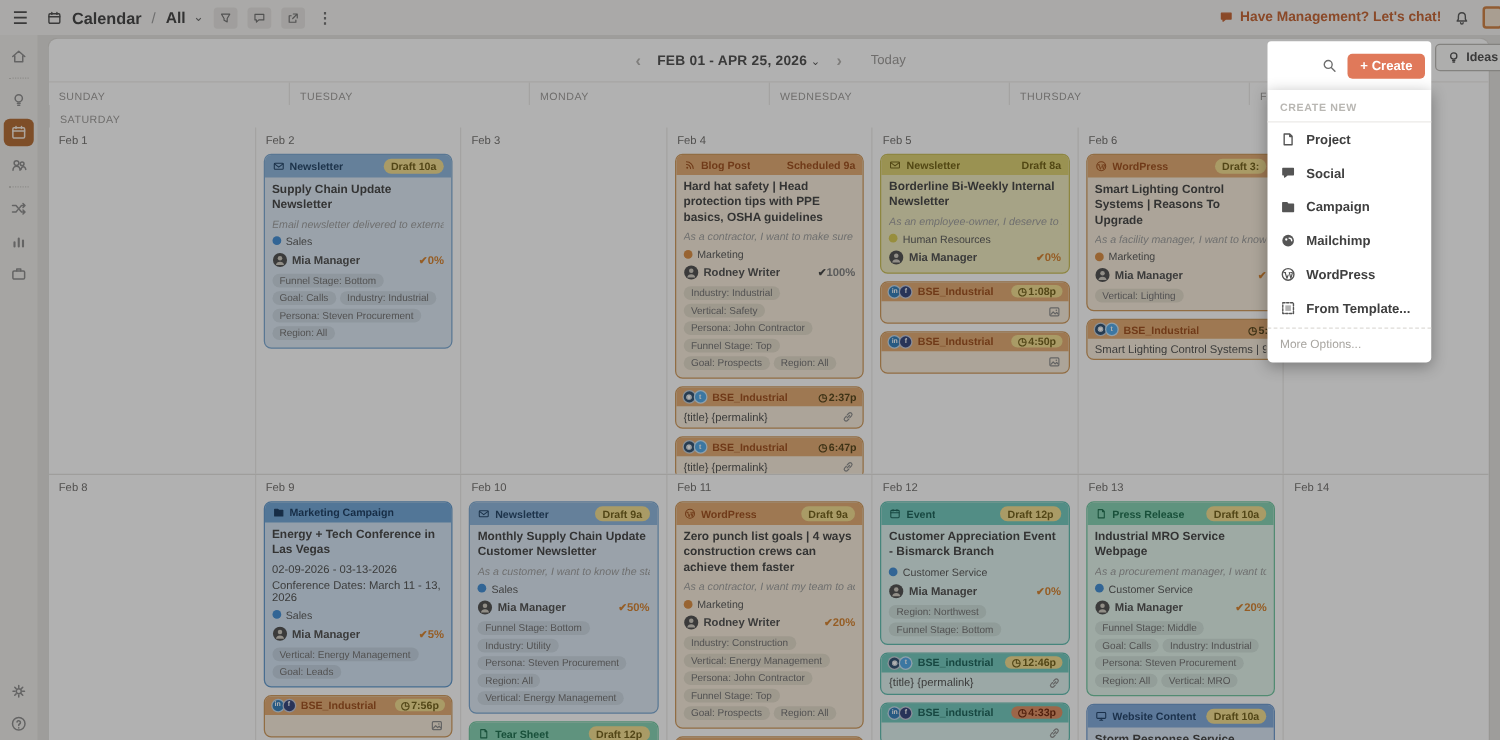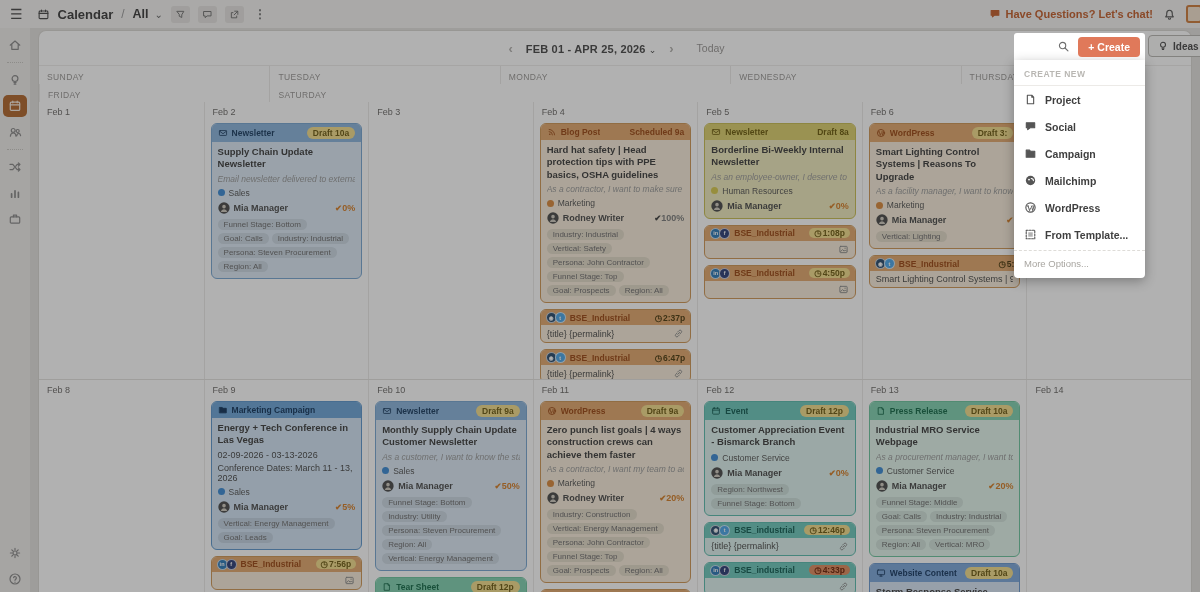--- a/index.html
+++ b/index.html
@@ -37,21 +37,21 @@
   .panel { position:absolute; left:38px; top:30px; width:1154px; height:562px; background:#ffffff;
            border:1px solid #d9d7d3; border-bottom:none; border-radius:8px 8px 0 0; overflow:hidden; }
   .cal-toolbar { position:relative; height:34px; }
   .date-nav { position:absolute; left:50%; top:50%; transform:translate(-50%,-50%);
               display:flex; align-items:center; gap:10px; }
   .nav-chev { color:#b3b1ae; font-size:13px; font-weight:bold; cursor:pointer; padding:0 3px; }
   .date-range { font-size:11px; font-weight:bold; color:#4a4a4a; letter-spacing:.2px; }
   .date-caret { font-size:9px; color:#4a4a4a; margin-left:3px; }
   .today-lbl { font-size:10.5px; color:#9a9896; margin-left:10px; cursor:pointer; }
 
-  .dow-row { display:grid; grid-template-columns:repeat(5,1fr); border-top:1px solid #efedeb; }
+  .dow-row { display:grid; grid-template-columns:repeat(6,1fr); border-top:1px solid #efedeb; }
   .dow-cell { font-size:8.5px; color:#9a9896; letter-spacing:.4px; padding:6px 8px 2px;
               border-left:1px solid #eceae8; }
   .dow-cell:first-child { border-left:none; }
   .week-row { display:grid; grid-template-columns:repeat(7,1fr); }
   .week-row.w0 { height:277px; }
   .week-row.w1 { height:251px; border-top:1px solid #e4e2df; }
   .day-cell { border-left:1px solid #eceae8; overflow:hidden; }
   .day-cell:first-child { border-left:none; }
   .day-num { display:block; font-size:9px; color:#6e6c6a; padding:5px 8px 2px; }
 
@@ -105,21 +105,21 @@
   .theme-webblue  { --hd:#7da8da; --body:#d8e5f4; --bd:#6c99cf; --ht:#1b3c64; }
 
   
   .ideas-btn { position:absolute; left:1148px; top:35px; height:22px; padding:0 8px;
                background:#fbfaf9; border:1px solid #b9b7b3; border-radius:4px;
                display:flex; align-items:center; gap:4px; font-size:10px; font-weight:bold; color:#4a4a4a; }
 
   
   .overlay { position:absolute; inset:0; background:rgba(30,30,30,.345); z-index:40; }
   .dropdown { position:absolute; left:1014px; top:33px; width:131px; z-index:60; }
-  .dd-top { background:#fff; height:27px; display:flex; align-items:center; justify-content:flex-end;
+  .dd-top { background:#fff; height:39px; display:flex; align-items:center; justify-content:flex-end;
             gap:8px; padding:0 5px 0 8px; border-radius:3px 3px 0 0; }
   .dd-search { color:#6e6e6e; display:flex; cursor:pointer; }
   .create-btn { background:#e0795a; color:#fff; font-size:10.5px; font-weight:bold;
                 padding:4px 10px; border-radius:4px; border:none; cursor:pointer; }
   .dd-menu { background:#fff; border-radius:0 0 4px 4px; box-shadow:0 3px 12px rgba(0,0,0,.3);
              padding-top:2px; }
   .dd-header { font-size:8.5px; font-weight:bold; letter-spacing:.5px; color:#b9b7b3;
                padding:7px 10px 6px; border-bottom:1px solid #eceae7; }
   .dd-item { display:flex; align-items:center; gap:8px; padding:7px 10px; font-size:10.5px;
              font-weight:bold; color:#3f3f3f; cursor:pointer; }
@@ -167,21 +167,21 @@
       </span>
     </span>
   <span class="tb-kebab">⋮</span>
   <span class="tb-right">
     <span class="chat-link">
         <span class="chat-ic">
           <svg width="12" height="12" viewBox="0 0 14 14" fill="currentColor" stroke="currentColor" stroke-width="1.2" stroke-linecap="round" stroke-linejoin="round">
             <path d="M2.5 3 h9 v5.4 h-5 L4 10.4 V8.4 H2.5 Z"></path>
           </svg>
         </span>
-        <span>Have Questions? Let's chat!</span>
+        <span>Have Management? Let's chat!</span>
       </span>
     <span class="bell">
         <svg width="13" height="13" viewBox="0 0 14 14" fill="none" stroke="currentColor" stroke-width="1.2" stroke-linecap="round" stroke-linejoin="round">
           <path d="M7 2.4 c2 0 3 1.5 3 3.4 v2 l1.1 1.7 H2.9 L4 7.8 v-2 c0-1.9 1-3.4 3-3.4 Z M5.9 11 a1.1 1.1 0 0 0 2.2 0"></path>
         </svg>
       </span>
     <span class="profile-sq"></span>
   </span>
 </div>
 

